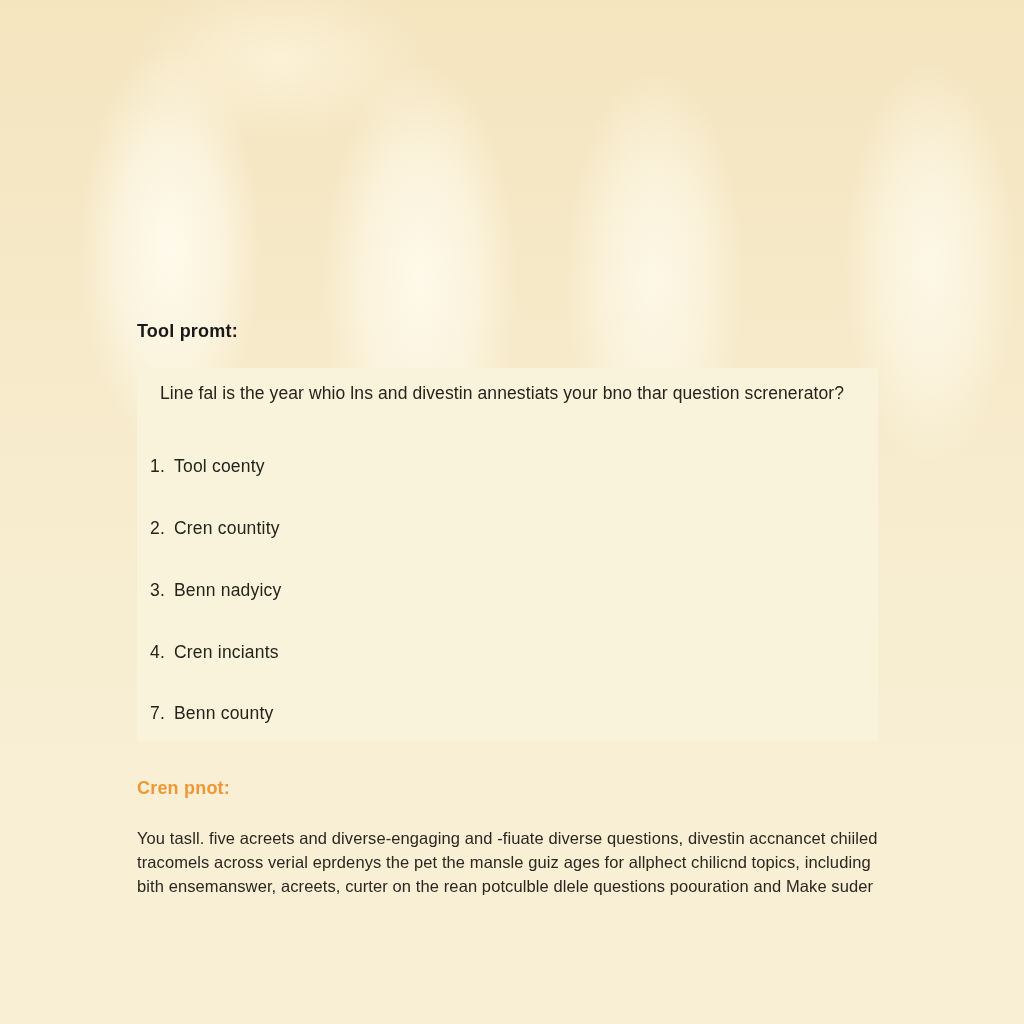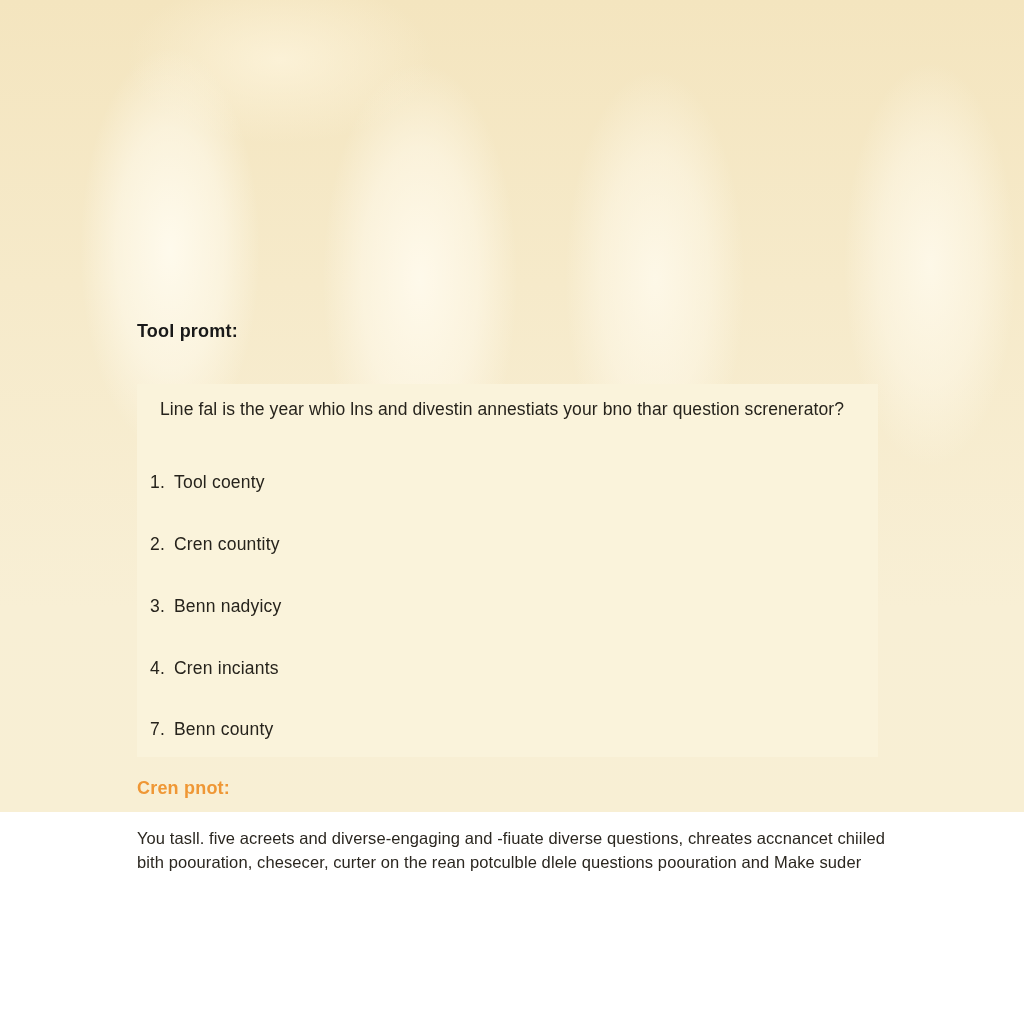--- a/index.html
+++ b/index.html
@@ -4,21 +4,21 @@
 <style>
   * { margin: 0; padding: 0; box-sizing: border-box; }
   html, body { width: 1024px; height: 1024px; }
   body {
     font-family: "Liberation Sans", "DejaVu Sans", sans-serif;
     overflow: hidden;
   }
   .page {
     position: relative;
     width: 1024px;
-    height: 812px;
+    height: 1024px;
     background-color: #F5E8C6;
     background-image:
       radial-gradient(ellipse 120px 270px at 170px 250px, rgba(255,251,238,0.95) 0%, rgba(255,251,238,0.55) 45%, rgba(255,251,238,0) 75%),
       radial-gradient(ellipse 130px 290px at 420px 280px, rgba(255,250,236,0.95) 0%, rgba(255,250,236,0.55) 45%, rgba(255,250,236,0) 75%),
       radial-gradient(ellipse 120px 280px at 655px 280px, rgba(254,249,234,0.9) 0%, rgba(254,249,234,0.5) 45%, rgba(254,249,234,0) 75%),
       radial-gradient(ellipse 115px 270px at 930px 265px, rgba(254,249,234,0.92) 0%, rgba(254,249,234,0.5) 45%, rgba(254,249,234,0) 75%),
       radial-gradient(ellipse 220px 120px at 280px 60px, rgba(253,244,220,0.8) 0%, rgba(253,244,220,0) 70%),
       linear-gradient(180deg, #F4E5BF 0%, #F6EACA 35%, #F8EFD5 75%, #F8EFD4 100%);
   }
   .heading {
@@ -27,21 +27,21 @@
     font-size: 18px;
     font-weight: bold;
     letter-spacing: 0.2px;
     color: #191919;
   }
   .heading--prompt { top: 321px; }
   .heading--note { top: 778px; }
   .question-box {
     position: absolute;
     left: 137px;
-    top: 384px;
+    top: 368px;
     width: 741px;
     height: 373px;
     background: #FAF3DB;
   }
   .question-text {
     position: absolute;
     left: 23px;
     top: 15px;
     width: 700px;
     font-size: 17.5px;
@@ -99,17 +99,18 @@
     </div>
     <div class="option" style="top:335px">
       <span class="num">7.</span>
       <span class="label">Benn county</span>
     </div>
   </div>
 
   <div class="heading heading--note" style="color: rgb(239, 151, 53);">Cren pnot:</div>
 
   <div class="paragraph">
-    <div class="line">You tasll. five acreets and diverse-engaging and -fiuate diverse questions, chreates accnancet chiiled</div>
-    <div class="line">bith poouration, chesecer, curter on the rean potculble dlele questions poouration and Make suder</div>
+    <div class="line">You tasll. five acreets and diverse-engaging and -fiuate diverse questions, divestin accnancet chiiled</div>
+    <div class="line">tracomels across verial eprdenys the pet the mansle guiz ages for allphect chilicnd topics, including</div>
+    <div class="line">bith ensemanswer, acreets, curter on the rean potculble dlele questions poouration and Make suder</div>
   </div>
 
 </div>
 
 </body></html>

